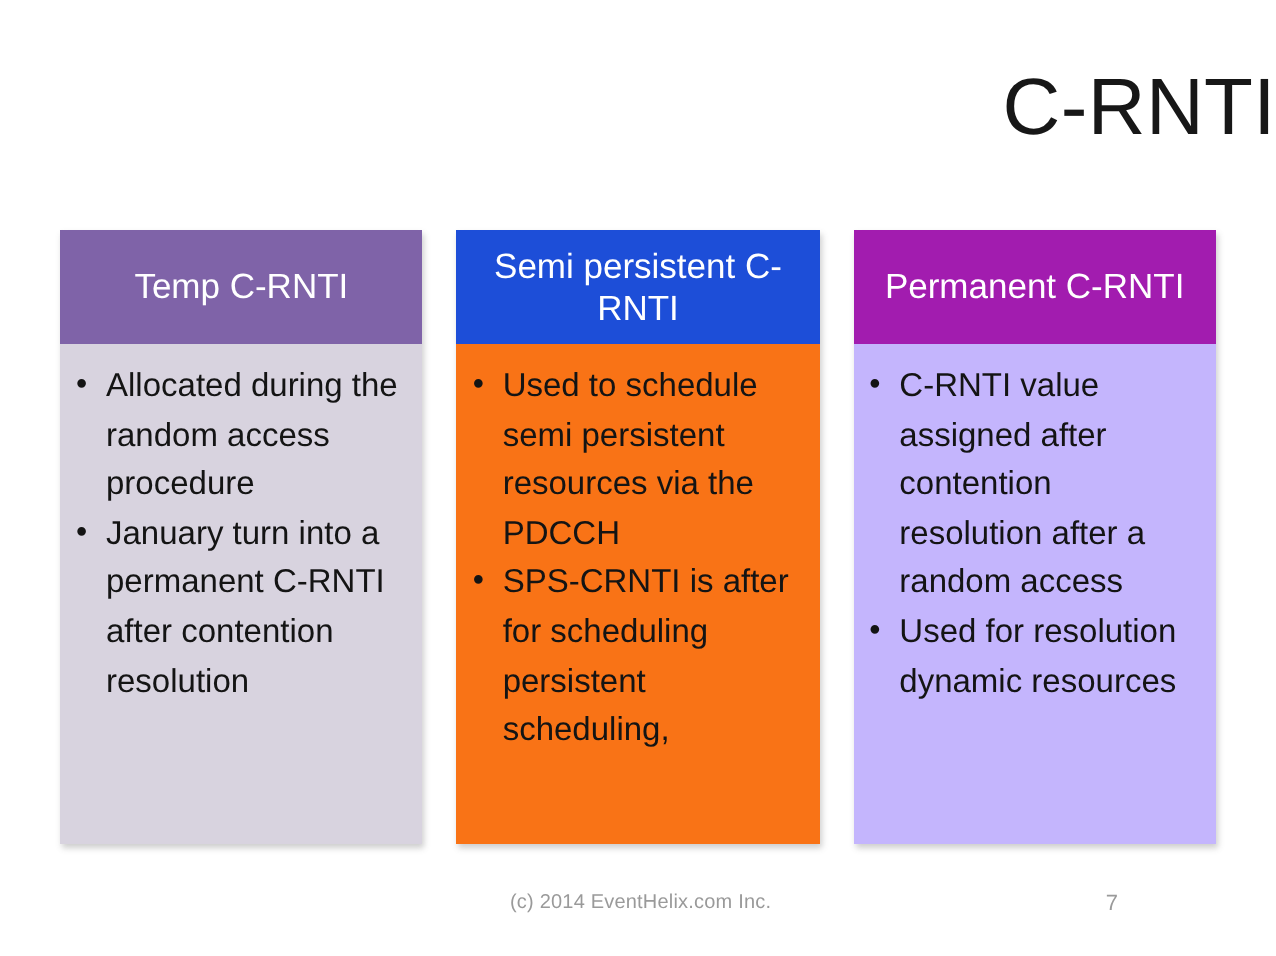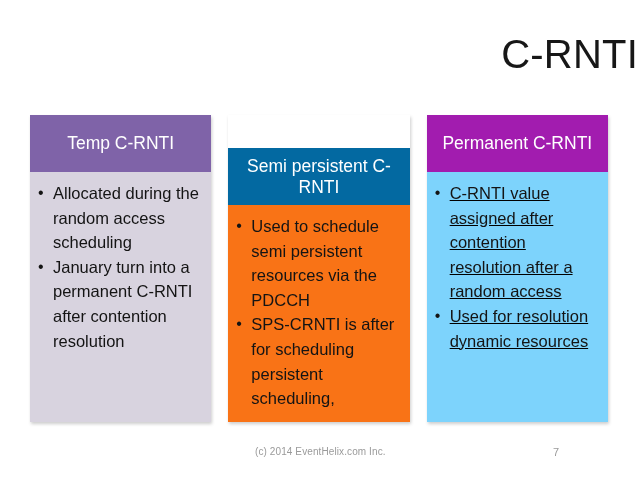--- a/index.html
+++ b/index.html
@@ -94,24 +94,24 @@
     left: 2px;
     top: 0;
     font-size: 16px;
     line-height: 24.6px;
     color: #141414;
   }
 
   
   .col-1 .col-header { background: #7F63A8; }
   .col-1 .col-body   { background: #D8D3DF; }
-  .col-2 .col-header { background: #0369a1; margin-top: 33px; }
+  .col-2 .col-header { background: #1d4ed8; }
   .col-2 .col-body   { background: #f97316; }
   .col-3 .col-header { background: #a21caf; }
-  .col-3 .col-body   { background: #7dd3fc; text-decoration: underline; }
+  .col-3 .col-body   { background: #c4b5fd; }
 
   .footer {
     position: absolute;
     left: 0;
     top: 446px;
     width: 592px;
     height: 20px;
   }
 
   .footer-copyright {
@@ -137,21 +137,21 @@
 <div class="slide">
 
   <div class="slide-title">C-RNTI</div>
 
   <div class="columns">
 
     <div class="column col-1">
       <div class="col-header">Temp C-RNTI</div>
       <div class="col-body">
         <ul class="bullets">
-          <li>Allocated during the random access scheduling</li>
+          <li>Allocated during the random access procedure</li>
           <li>January turn into a permanent C-RNTI after contention resolution</li>
         </ul>
       </div>
     </div>
 
     <div class="column col-2">
       <div class="col-header">Semi persistent C-RNTI</div>
       <div class="col-body">
         <ul class="bullets">
           <li>Used to schedule semi persistent resources via the PDCCH</li>

